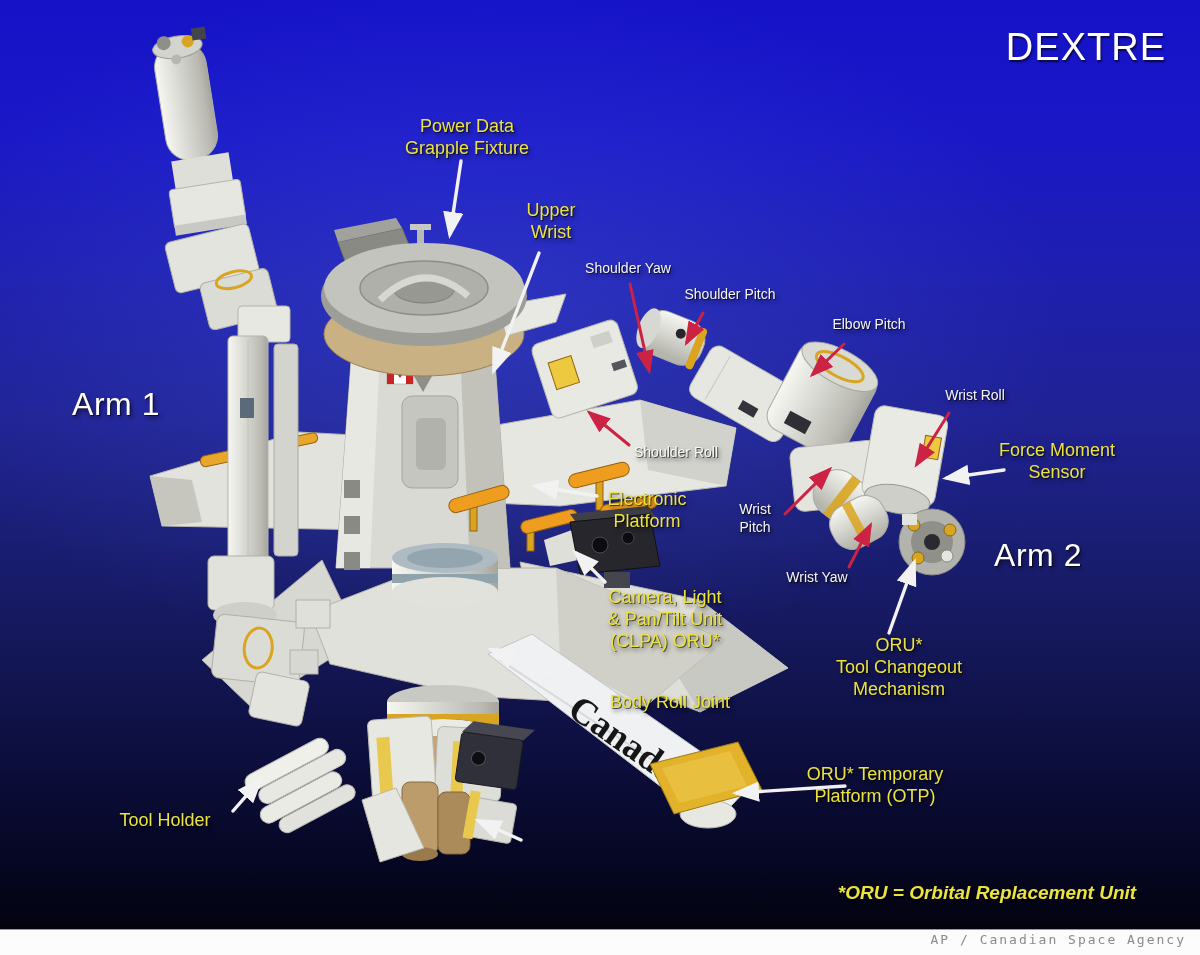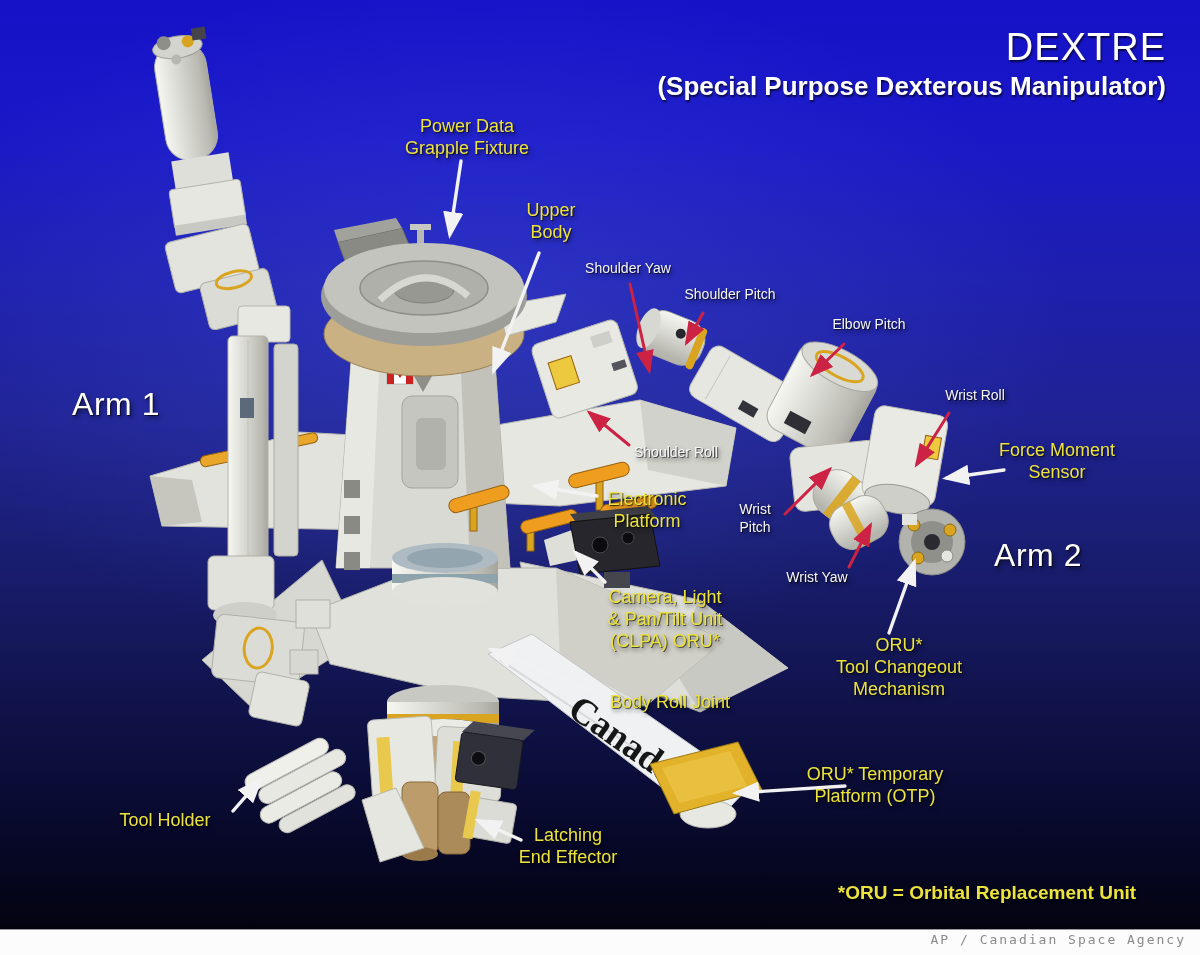--- a/index.html
+++ b/index.html
@@ -15,21 +15,21 @@
     font-weight:normal;white-space:pre-line;
     text-shadow:1px 1px 0 rgba(0,0,0,.6),2px 3px 4px rgba(0,0,0,.5);}
   .yellow{color:#ece33e;font-size:18px;line-height:1.22;}
   .white-sm{color:#f7f7f7;font-size:14px;line-height:1.28;}
   .arm-label{color:#ffffff;font-size:32px;letter-spacing:.5px;}
   .titleblock{position:absolute;top:26px;right:34px;text-align:right;color:#fff;
     text-shadow:1px 2px 2px rgba(0,0,0,.65);}
   .titleblock .main{font-size:38px;font-weight:normal;letter-spacing:1px;}
   .titleblock .sub{font-size:26px;font-weight:bold;margin-top:2px;}
   .footnote{position:absolute;transform:translate(-50%,-50%);left:987px;top:893px;
-    color:#ece33e;font-size:19px;font-weight:bold;
+    color:#ece33e;font-size:19px;font-weight:bold;font-style:italic;
     text-shadow:1px 2px 2px rgba(0,0,0,.7);white-space:nowrap;}
   .credit-bar{position:absolute;left:0;bottom:0;width:1200px;height:25px;
     background:#fcfcfc;border-top:1px solid #9a9aa2;}
   .credit-text{position:absolute;right:14px;top:2px;color:#8a8a8a;
     font-family:"DejaVu Sans Mono",monospace;font-size:13px;letter-spacing:2px;}
 </style>
 </head>
 <body>
 
 <div class="scene">
@@ -290,27 +290,26 @@
           <line x1="949" y1="413" x2="917" y2="464" marker-end="url(#ar)"></line>
           <line x1="629" y1="445" x2="590" y2="413" marker-end="url(#ar)"></line>
           <line x1="785" y1="514" x2="829" y2="470" marker-end="url(#ar)"></line>
           <line x1="849" y1="567" x2="870" y2="526" marker-end="url(#ar)"></line>
         </g>
       </g>
     </svg>
 
     <div class="titleblock">
       <div class="main">DEXTRE</div>
-      <div class="sub">(Special Purpose Dexterous Manipulator)</div>
     </div>
 
     <div class="callout yellow" style="left:467px;top:138px">Power Data
 Grapple Fixture</div>
     <div class="callout yellow" style="left:551px;top:222px">Upper
-Body</div>
+Wrist</div>
     <div class="callout white-sm" style="left:628px;top:269px">Shoulder Yaw</div>
     <div class="callout white-sm" style="left:730px;top:295px">Shoulder Pitch</div>
     <div class="callout white-sm" style="left:869px;top:325px">Elbow Pitch</div>
     <div class="callout white-sm" style="left:975px;top:396px">Wrist Roll</div>
     <div class="callout yellow" style="left:1057px;top:462px">Force Moment
 Sensor</div>
     <div class="callout arm-label" style="left:116px;top:404px">Arm 1</div>
     <div class="callout arm-label" style="left:1038px;top:555px">Arm 2</div>
     <div class="callout white-sm" style="left:676px;top:453px">Shoulder Roll</div>
     <div class="callout yellow" style="left:647px;top:511px">Electronic
@@ -319,22 +318,20 @@
 Pitch</div>
     <div class="callout white-sm" style="left:817px;top:578px">Wrist Yaw</div>
     <div class="callout yellow" style="left:665px;top:620px">Camera, Light
 &amp; Pan/Tilt Unit
 (CLPA) ORU*</div>
     <div class="callout yellow" style="left:670px;top:703px">Body Roll Joint</div>
     <div class="callout yellow" style="left:899px;top:668px">ORU*
 Tool Changeout
 Mechanism</div>
     <div class="callout yellow" style="left:165px;top:821px">Tool Holder</div>
-    <div class="callout yellow" style="left:568px;top:847px">Latching
-End Effector</div>
     <div class="callout yellow" style="left:875px;top:786px">ORU* Temporary
 Platform (OTP)</div>
 
     <div class="footnote">*ORU = Orbital Replacement Unit</div>
   </div>
 
   <div class="credit-bar">
     <div class="credit-text">AP / Canadian Space Agency</div>
   </div>
 </div>

